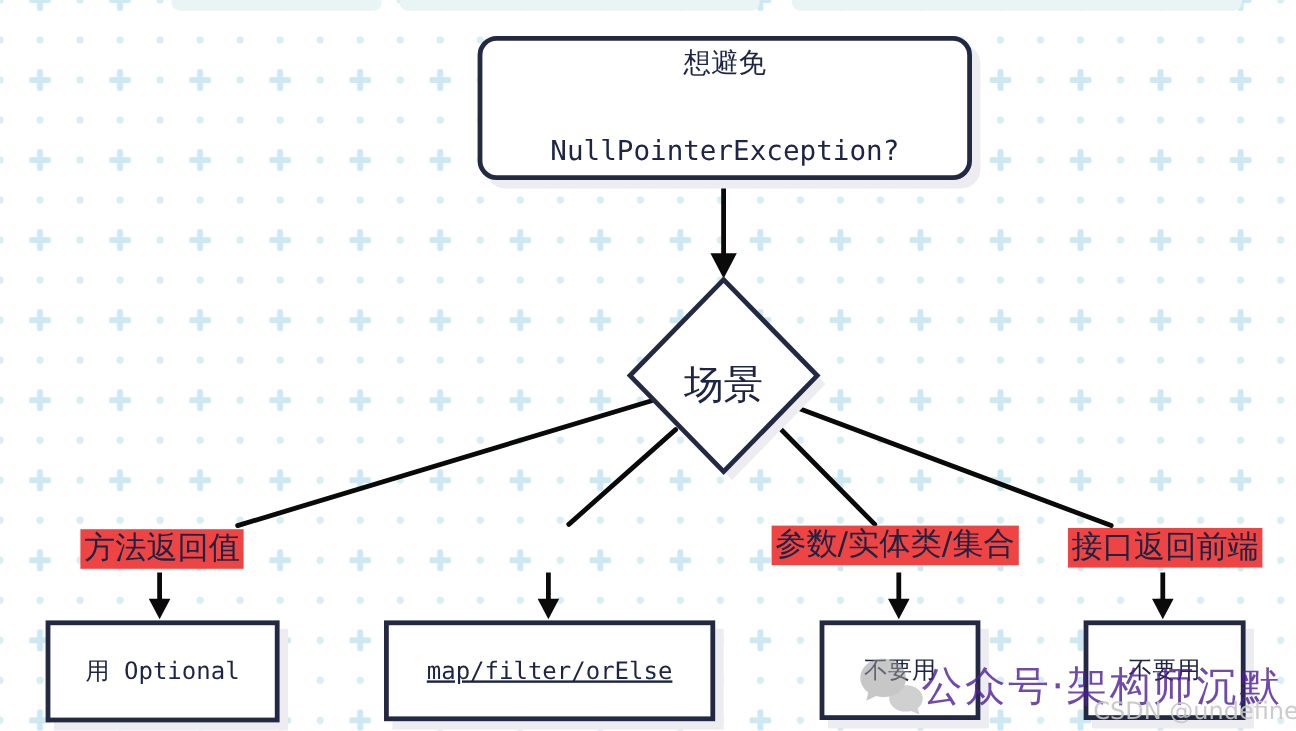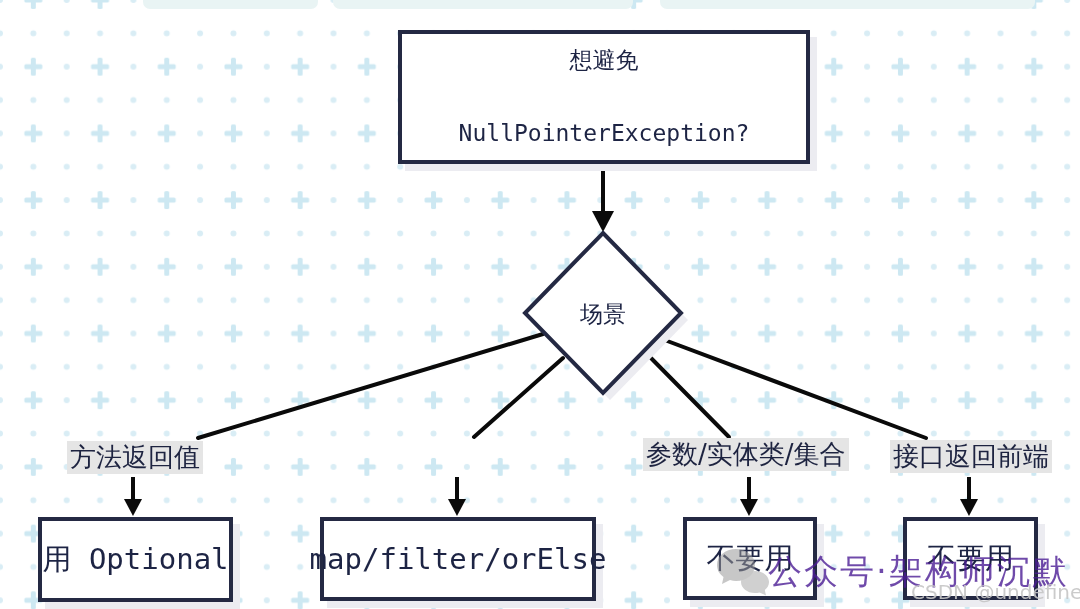--- a/index.html
+++ b/index.html
@@ -17,36 +17,36 @@
   .ta-c{left:660px;width:375px;}
 
   
   .node{
     position:absolute;box-sizing:border-box;background:#ffffff;
     border:4px solid #242943;box-shadow:7px 7px 0 #ececf1;
     display:flex;flex-direction:column;align-items:center;justify-content:center;
     text-align:center;z-index:3;
   }
   .node .mono{font-family:"DejaVu Sans Mono","DejaVu Sans",monospace;margin-top:36px;}
-  .root-node{left:398px;top:30px;width:412px;height:134px;font-size:23px;line-height:37px;}
-  .leaf{font-size:29px;font-family:"DejaVu Sans Mono","DejaVu Sans",monospace;}
+  .root-node{left:398px;top:30px;width:412px;height:120px;font-size:23px;line-height:37px;border-radius:16px;}
+  .leaf{font-size:20px;font-family:"DejaVu Sans Mono","DejaVu Sans",monospace;}
   .leaf-1{left:38px;top:517px;width:195px;height:85px;}
-  .leaf-2{left:320px;top:517px;width:276px;height:84px;}
+  .leaf-2{left:320px;top:517px;width:276px;height:84px;text-decoration:underline;}
   .leaf-3{left:683px;top:517px;width:134px;height:83px;}
   .leaf-4{left:903px;top:517px;width:135px;height:83px;}
 
   
   .diamond-label{
     position:absolute;left:553px;top:299px;width:100px;text-align:center;
-    font-size:23px;color:#1d2444;z-index:3;
+    font-size:33px;color:#1d2444;z-index:3;
   }
 
   
   .branch-label{
-    position:absolute;background:#e5e5e5;color:#1d2340;font-size:26px;
+    position:absolute;background:#ef4444;color:#1d2340;font-size:26px;
     line-height:31px;padding:1px 3px;white-space:nowrap;z-index:3;
   }
   .bl-1{left:67px;top:441px;}
   .bl-2{left:403px;top:440px;}
   .bl-3{left:643px;top:438px;}
   .bl-4{left:890px;top:440px;}
 
   
   .watermark-text{
     position:absolute;left:768px;top:549px;font-size:34px;letter-spacing:2px;

